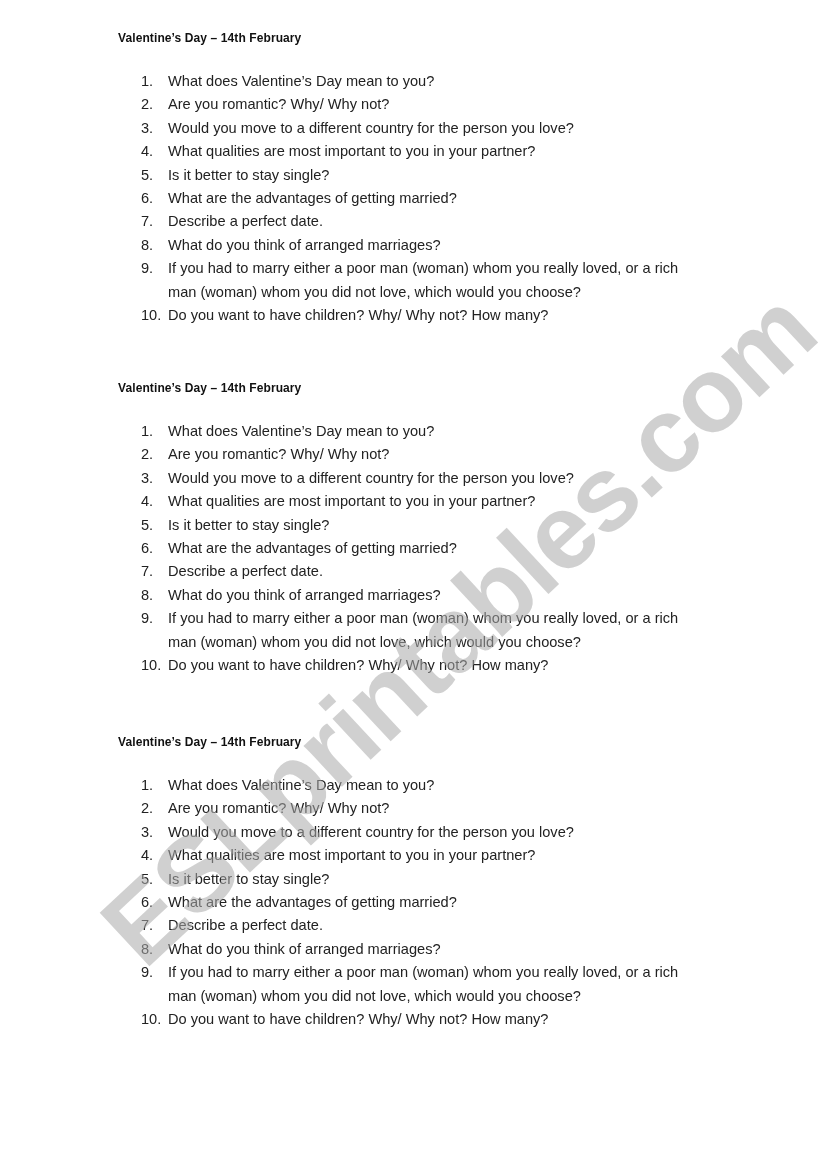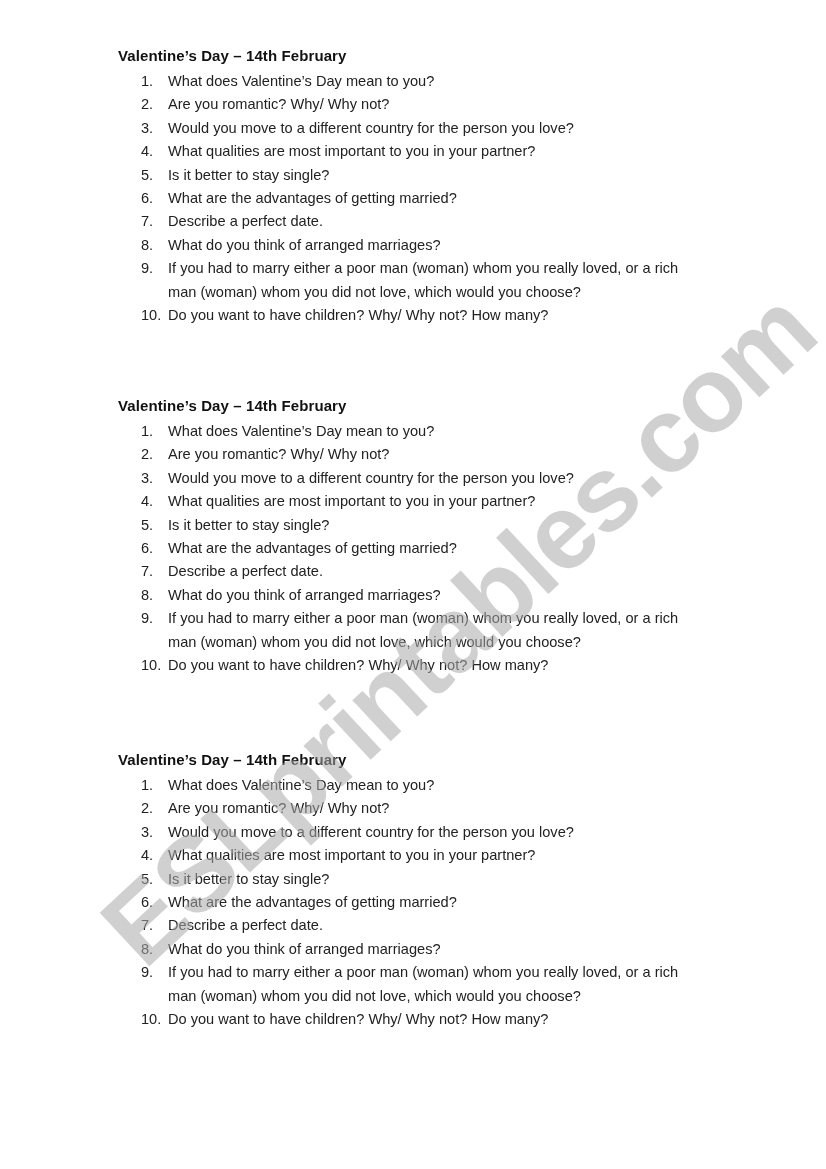--- a/index.html
+++ b/index.html
@@ -4,22 +4,22 @@
   <style>
     html, body { margin: 0; padding: 0; background: #ffffff; }
     body {
       width: 826px; height: 1169px; position: relative; overflow: hidden;
       font-family: "Liberation Sans", "DejaVu Sans", sans-serif;
       color: #1a1a1a;
     }
     .page { position: absolute; inset: 0; }
     .section { position: absolute; left: 0; width: 826px; }
     .section-title {
-      position: absolute; left: 118px; top: 16px;
-      font-size: 15px; font-weight: bold; letter-spacing: 0.1px;
+      position: absolute; left: 118px; top: 0;
+      font-size: 12px; font-weight: bold; letter-spacing: 0.1px;
       color: #111;
       white-space: nowrap;
     }
     .qlist { position: absolute; left: 0; top: 39px; margin: 0; padding: 0; list-style: none; }
     .q {
       position: relative; height: 23.4px; line-height: 23.4px;
       font-size: 14.6px; color: #222; white-space: nowrap;
     }
     .q.wrap { height: 46.8px; }
     .q-num { position: absolute; left: 141px; top: 0; }

